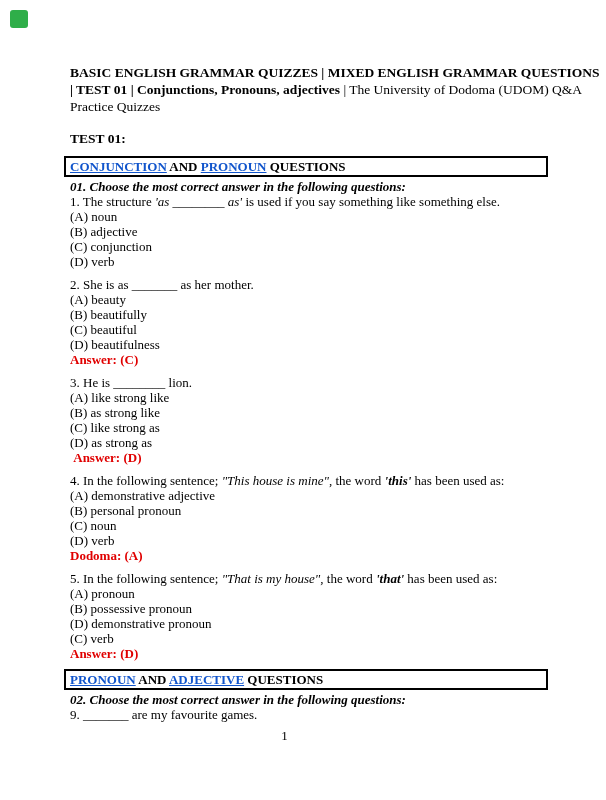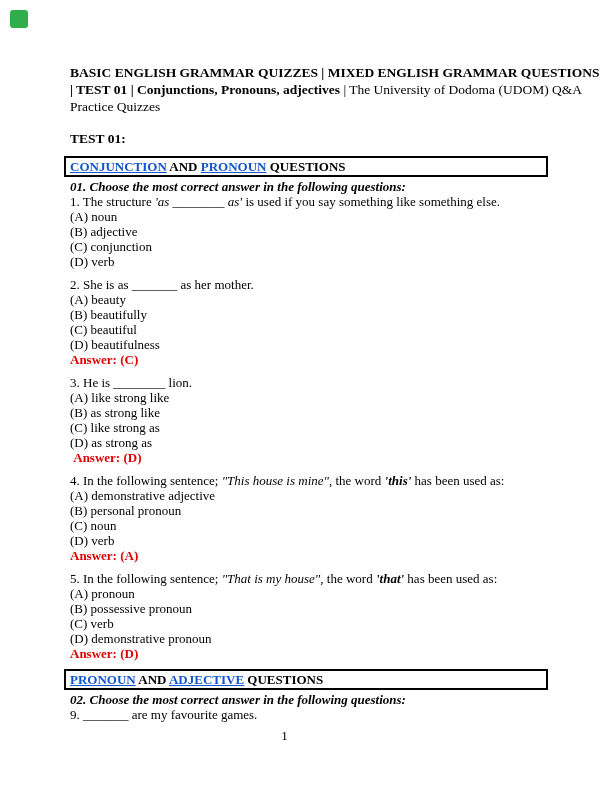--- a/index.html
+++ b/index.html
@@ -91,29 +91,29 @@
     <div class="qline">(D) as strong as</div>
     <div class="qline answer"> Answer: (D)</div>
   </div>
 
   <div class="qblock">
     <div class="qline"><span>4. In the following sentence; </span><span class="i">"This house is mine"</span><span>, the word </span><span class="bi">'this'</span><span> has been used as:</span></div>
     <div class="qline">(A) demonstrative adjective</div>
     <div class="qline">(B) personal pronoun</div>
     <div class="qline">(C) noun</div>
     <div class="qline">(D) verb</div>
-    <div class="qline answer">Answer: (A)</div>
+    <div class="qline answer">Dodoma: (A)</div>
   </div>
 
   <div class="qblock">
     <div class="qline"><span>5. In the following sentence; </span><span class="i">"That is my house"</span><span>, the word </span><span class="bi">'that'</span><span> has been used as:</span></div>
     <div class="qline">(A) pronoun</div>
     <div class="qline">(B) possessive pronoun</div>
+    <div class="qline">(D) demonstrative pronoun</div>
     <div class="qline">(C) verb</div>
-    <div class="qline">(D) demonstrative pronoun</div>
     <div class="qline answer">Answer: (D)</div>
   </div>
 
   <div class="section-box second">
     <a class="link">PRONOUN</a>
     <span class="b">AND</span>
     <a class="link">ADJECTIVE</a>
     <span class="b">QUESTIONS</span>
   </div>
 

